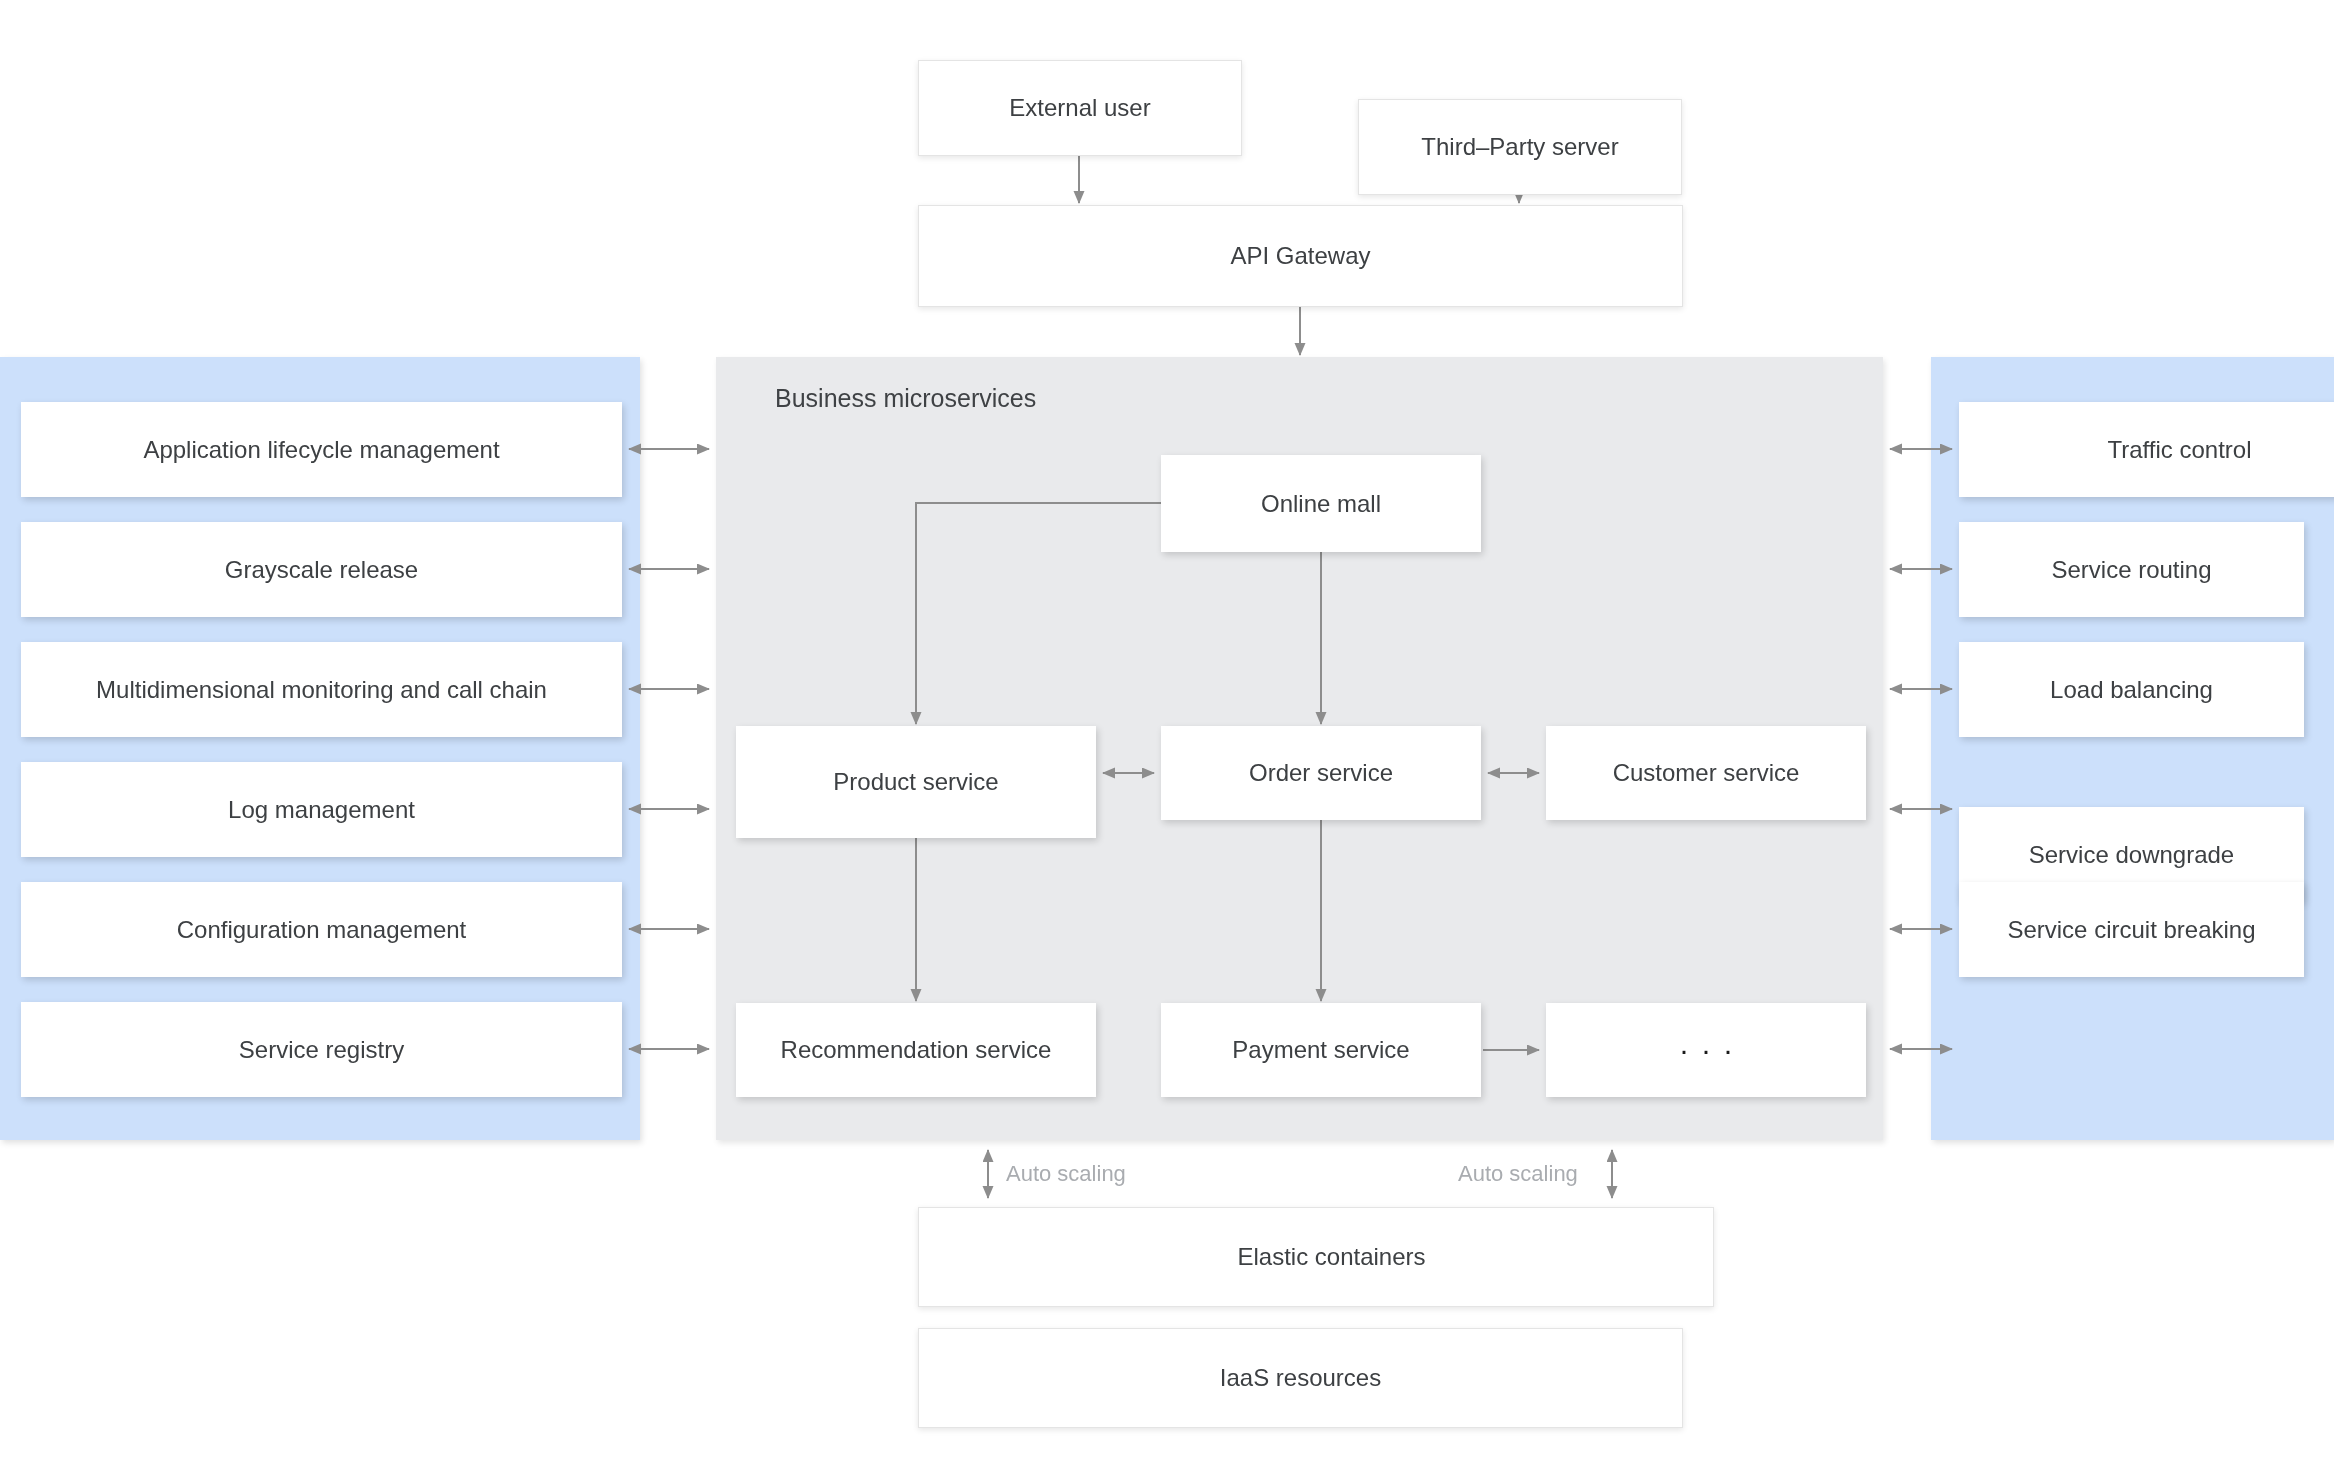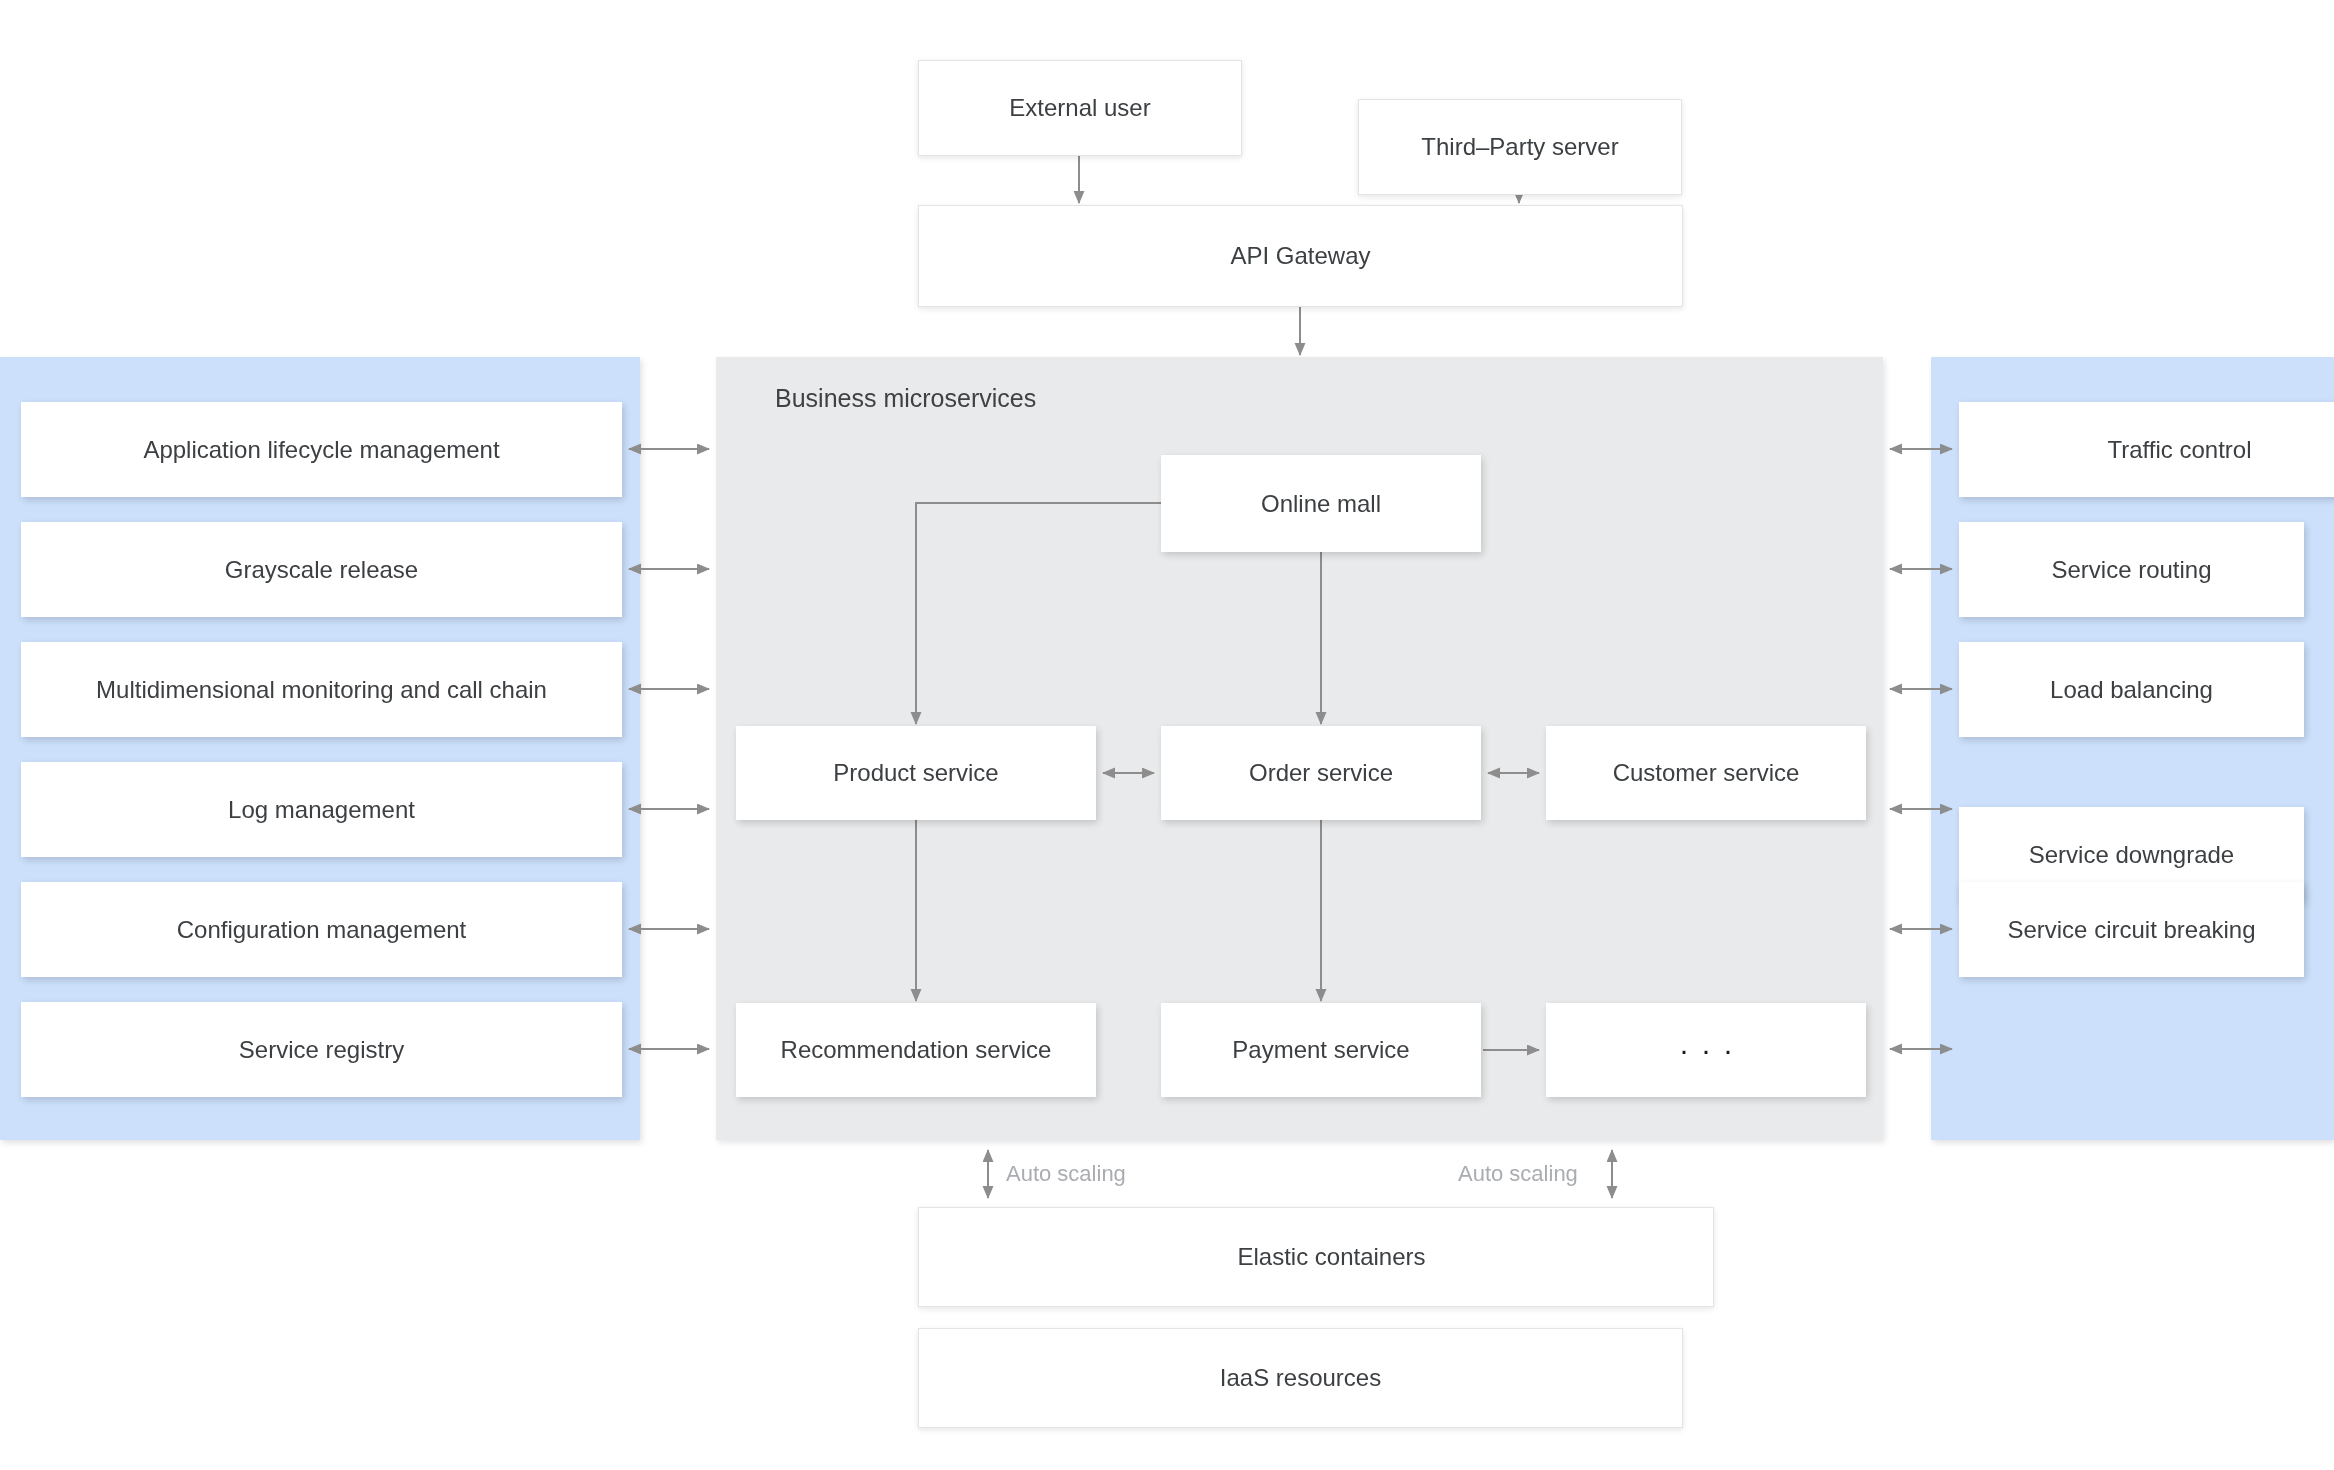--- a/index.html
+++ b/index.html
@@ -105,21 +105,21 @@
   </div>
   <div class="box box-shadow" style="left:21px;top:1002px;width:601px;height:95px;">
     <span>Service registry</span>
   </div>
 
   <div class="section-title" style="left:737px;top:384px;margin-left:38px;">Business microservices</div>
 
   <div class="box box-shadow" style="left:1161px;top:455px;width:320px;height:97px;">
     <span>Online mall</span>
   </div>
-  <div class="box box-shadow" style="left:736px;top:726px;width:360px;height:94px;">
+  <div class="box box-shadow" style="left:736px;top:726px;width:360px;height:112px;">
     <span>Product service</span>
   </div>
   <div class="box box-shadow" style="left:1161px;top:726px;width:320px;height:94px;">
     <span>Order service</span>
   </div>
   <div class="box box-shadow" style="left:1546px;top:726px;width:320px;height:94px;">
     <span>Customer service</span>
   </div>
   <div class="box box-shadow" style="left:736px;top:1003px;width:360px;height:94px;">
     <span>Recommendation service</span>

